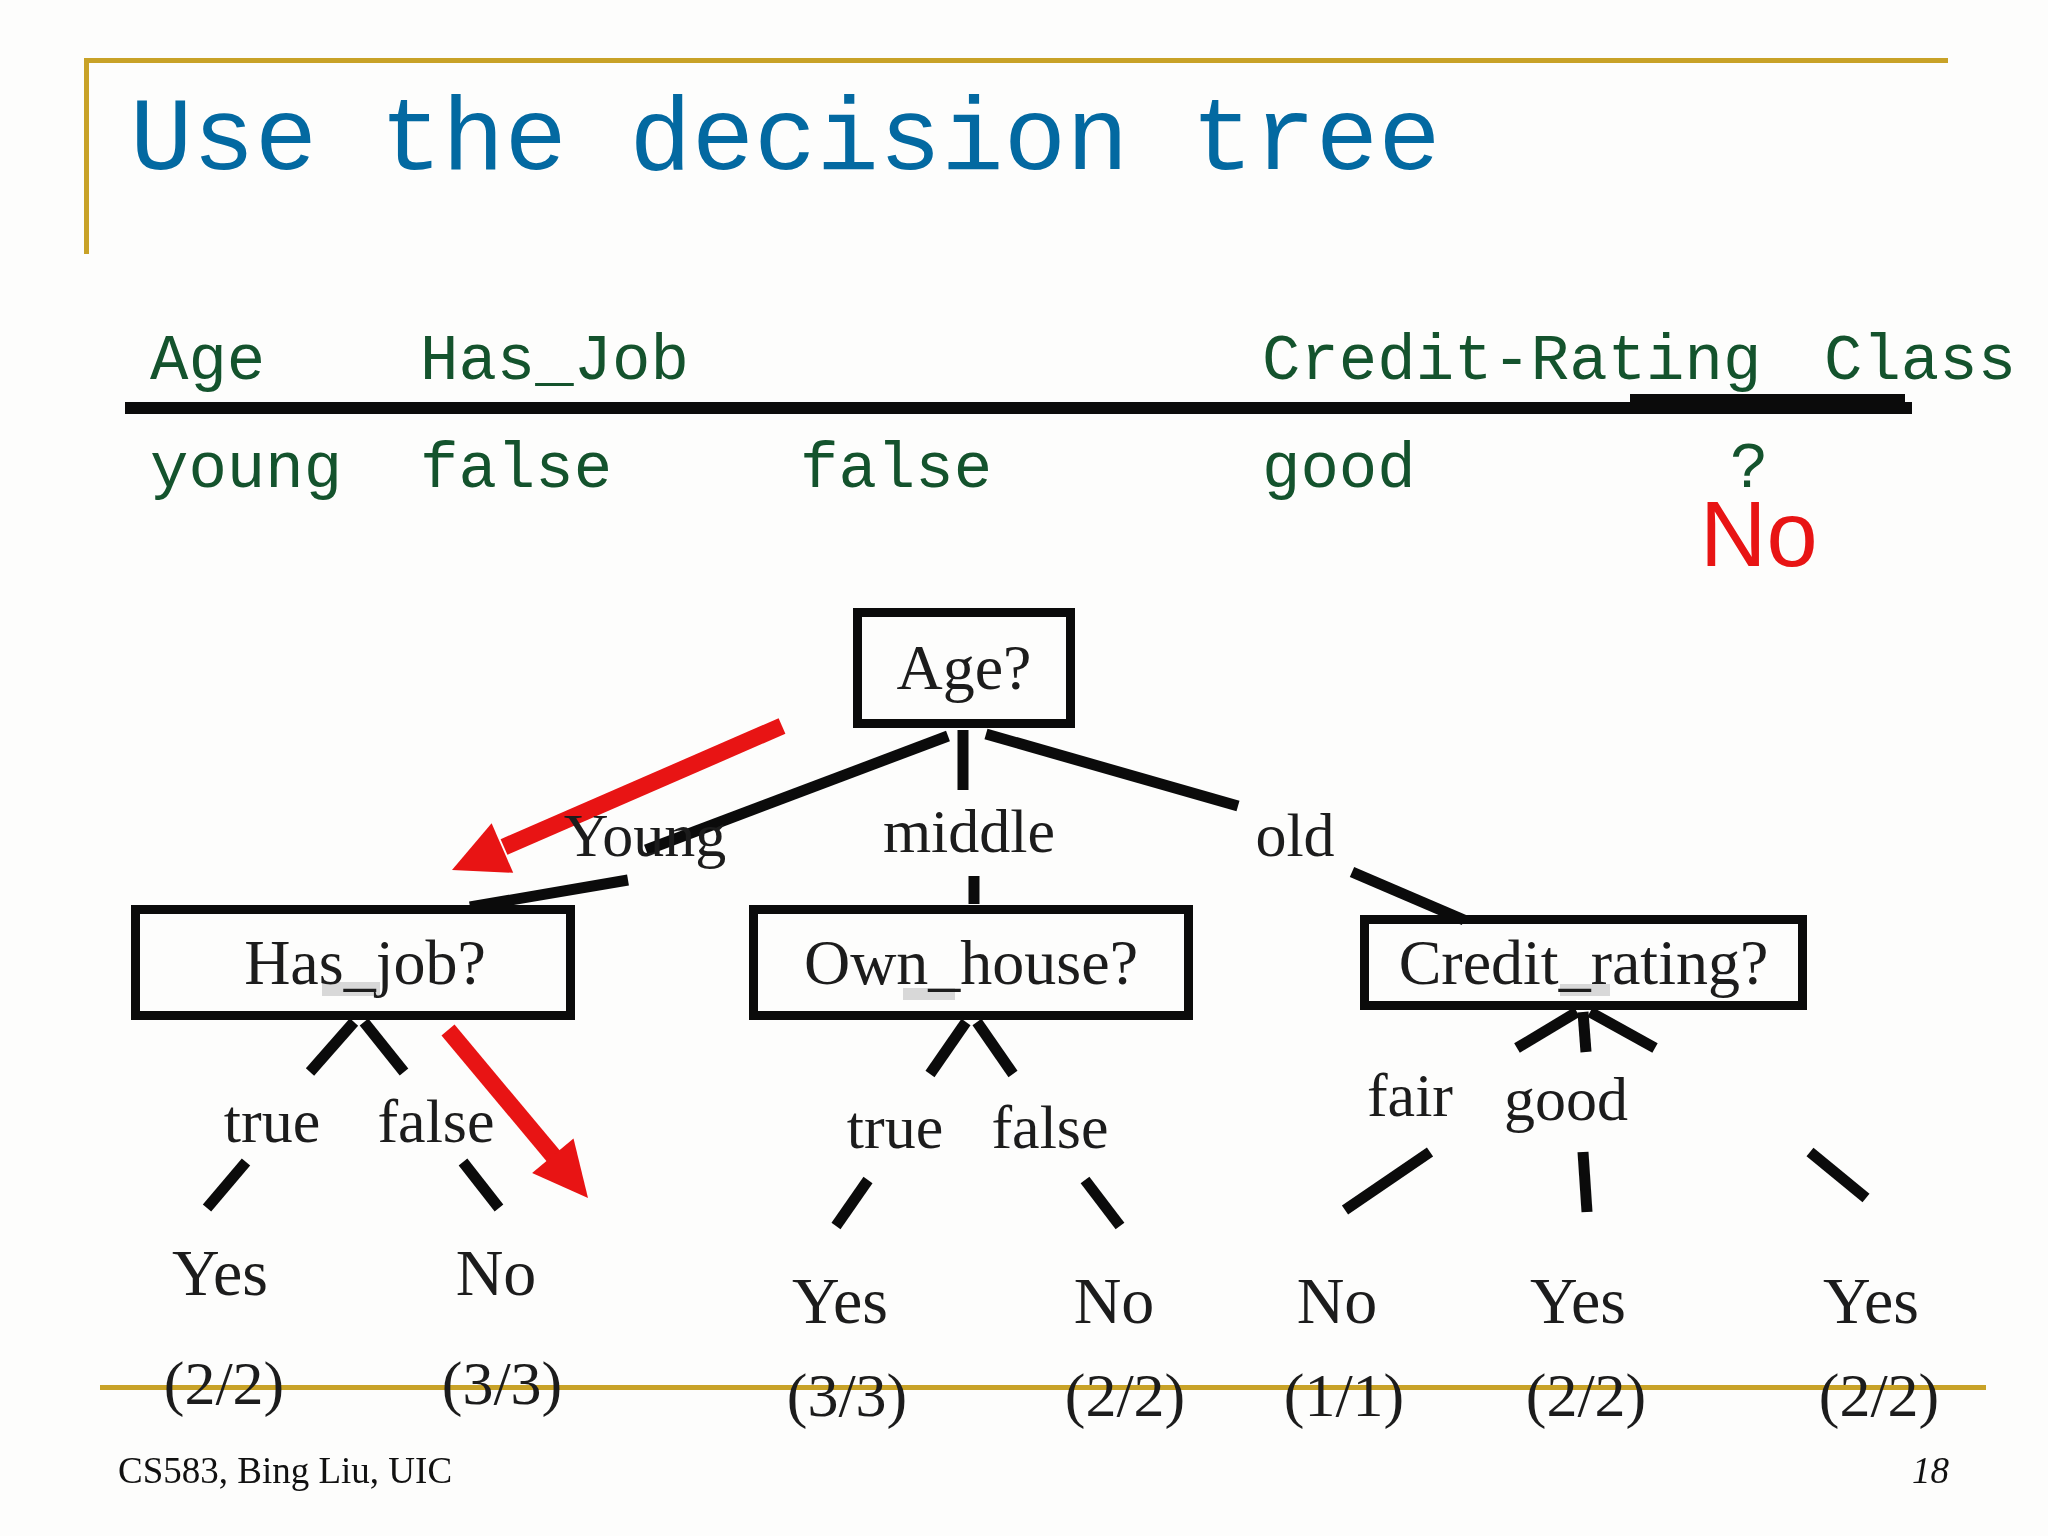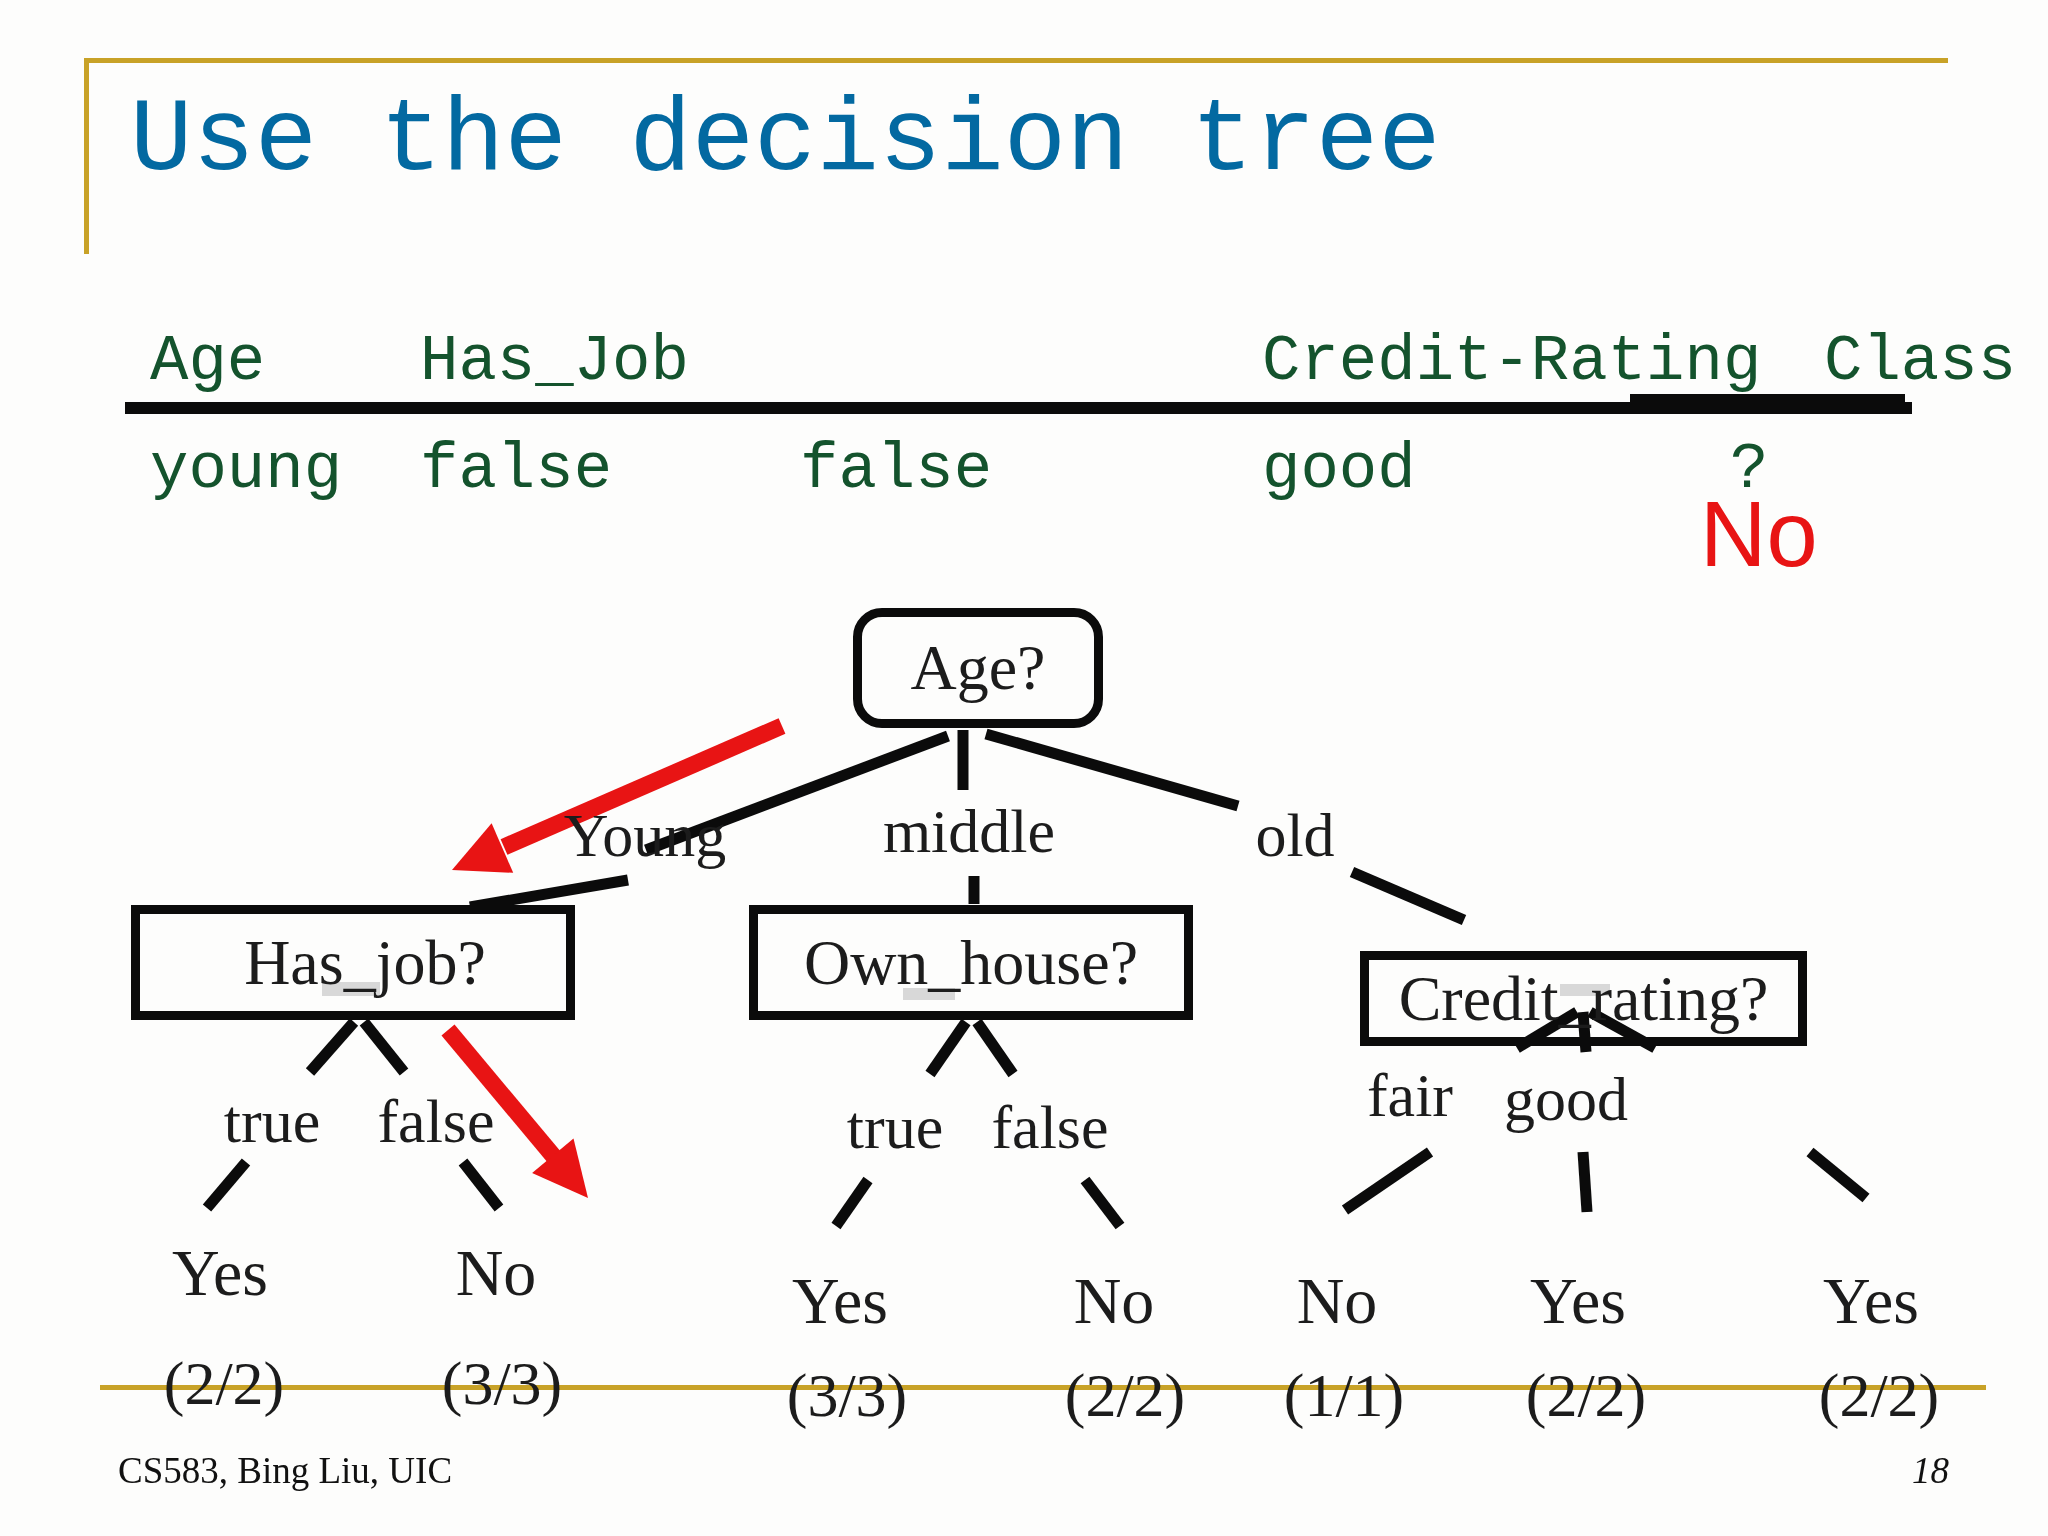--- a/index.html
+++ b/index.html
@@ -42,24 +42,24 @@
     color:#e81414; white-space:nowrap;
   }
 
   
   .node {
     position:absolute; box-sizing:border-box;
     border:9px solid #0b0b0b; background:transparent;
     display:flex; align-items:center; justify-content:center;
     font-size:64px; line-height:1; color:#1c1c1c; white-space:nowrap;
   }
-  #node-age      { left:853px;  top:608px; width:250px; height:120px;border-radius:29px; }
+  #node-age      { left:853px;  top:608px; width:222px; height:120px; }
   #node-hasjob   { left:131px;  top:905px; width:444px; height:115px;padding-left:24px; }
   #node-ownhouse { left:749px;  top:905px; width:444px; height:115px; }
-  #node-credit   { left:1360px; top:915px; width:447px; height:95px;margin-top:36px;  }
+  #node-credit   { left:1360px; top:915px; width:447px; height:95px;  }
 
   
   .lbl {
     position:absolute; transform:translateX(-50%);
     font-size:62px; line-height:1; color:#1c1c1c; white-space:nowrap;
   }
   #bl-young  { left:645px;  top:804px; }
   #bl-middle { left:969px;  top:800px; }
   #bl-old    { left:1295px; top:804px; }
   #vl-true1  { left:272px;  top:1090px; }

